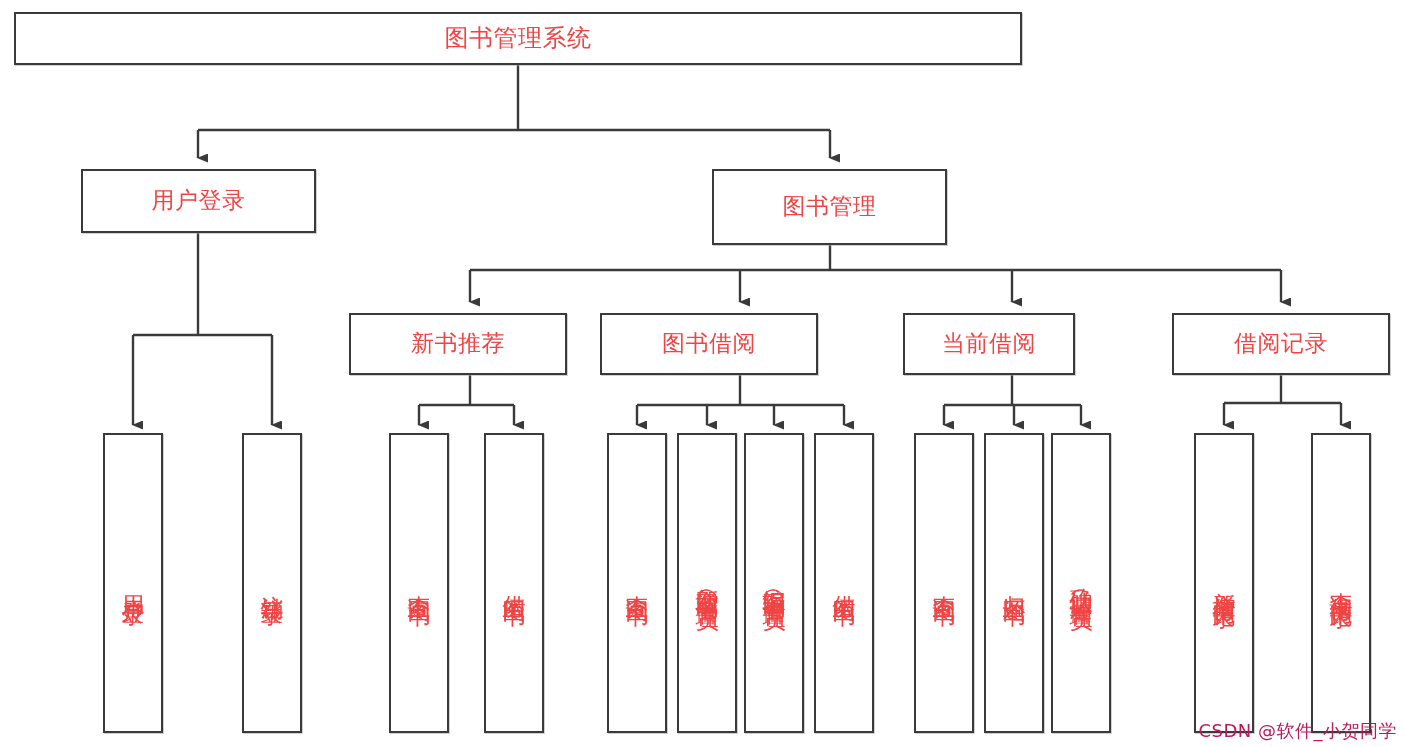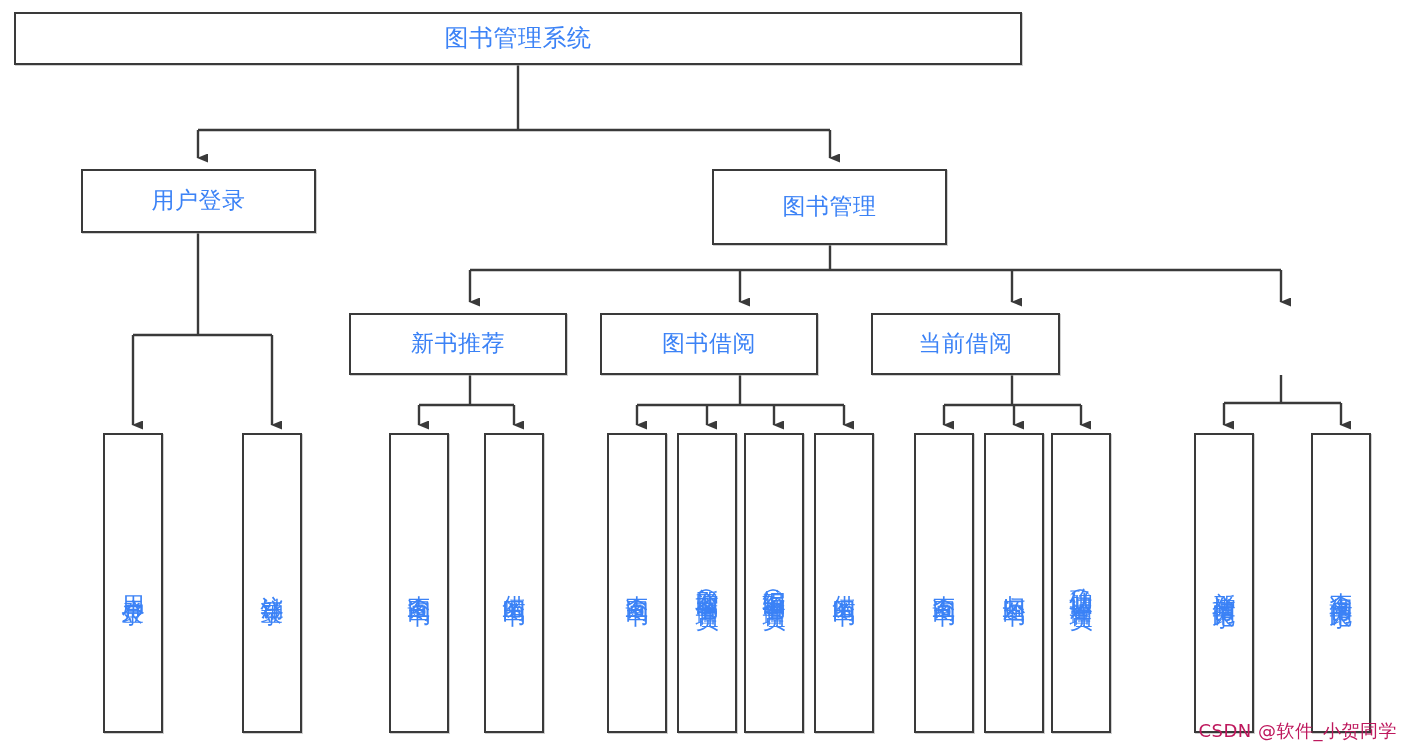--- a/index.html
+++ b/index.html
@@ -25,21 +25,21 @@
   }
   .node {
     position: absolute;
     box-sizing: border-box;
     background: #ffffff;
     border: 2px solid #3a3a3a;
     box-shadow: 1px 1px 0 rgba(170,170,170,0.55);
     display: flex;
     align-items: center;
     justify-content: center;
-    color: #3b82f6;
+    color: #ef4444;
   }
   .node .label {
     display: block;
     text-align: center;
     line-height: 1.12;
     white-space: pre;
   }
   
   .node.h .label {
     font-size: 23px;
@@ -139,22 +139,25 @@
   <div class="node h" style="left:712px; top:169px; width:235px; height:76px;">
     <span class="label">图书管理</span>
   </div>
 
   <div class="node h" style="left:349px; top:313px; width:218px; height:62px;">
     <span class="label">新书推荐</span>
   </div>
   <div class="node h" style="left:600px; top:313px; width:218px; height:62px;">
     <span class="label">图书借阅</span>
   </div>
-  <div class="node h" style="left:871px; top:313px; width:189px; height:62px;">
+  <div class="node h" style="left:903px; top:313px; width:172px; height:62px;">
     <span class="label">当前借阅</span>
+  </div>
+  <div class="node h" style="left:1172px; top:313px; width:218px; height:62px;">
+    <span class="label">借阅记录</span>
   </div>
 
   <div class="node v" style="left:103px; top:433px; width:60px; height:300px;">
     <span class="label">用户登录</span>
   </div>
   <div class="node v" style="left:242px; top:433px; width:60px; height:300px;">
     <span class="label">注销登录</span>
   </div>
 
   <div class="node v" style="left:389px; top:433px; width:60px; height:300px;">

